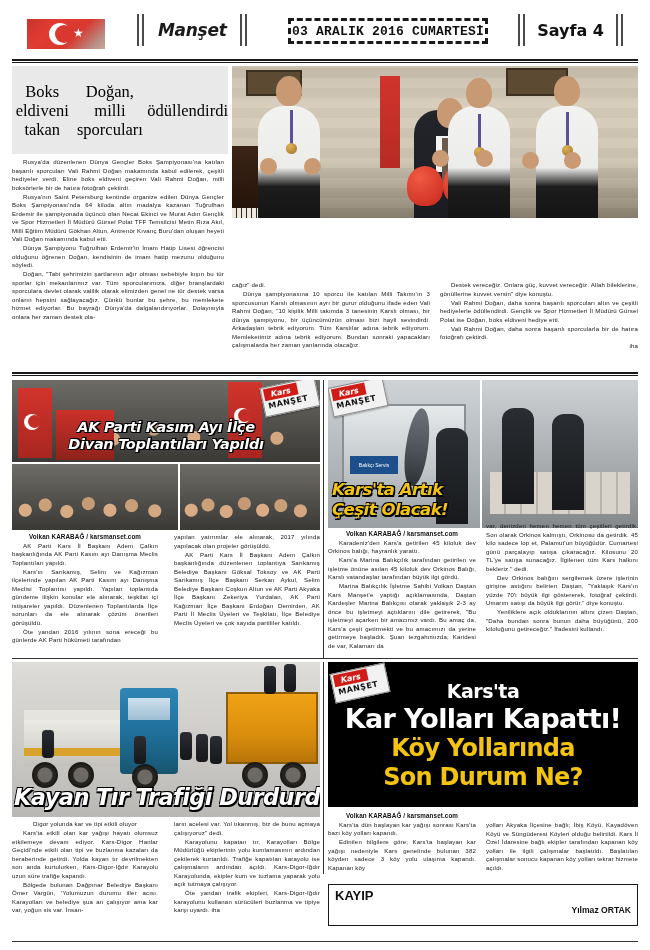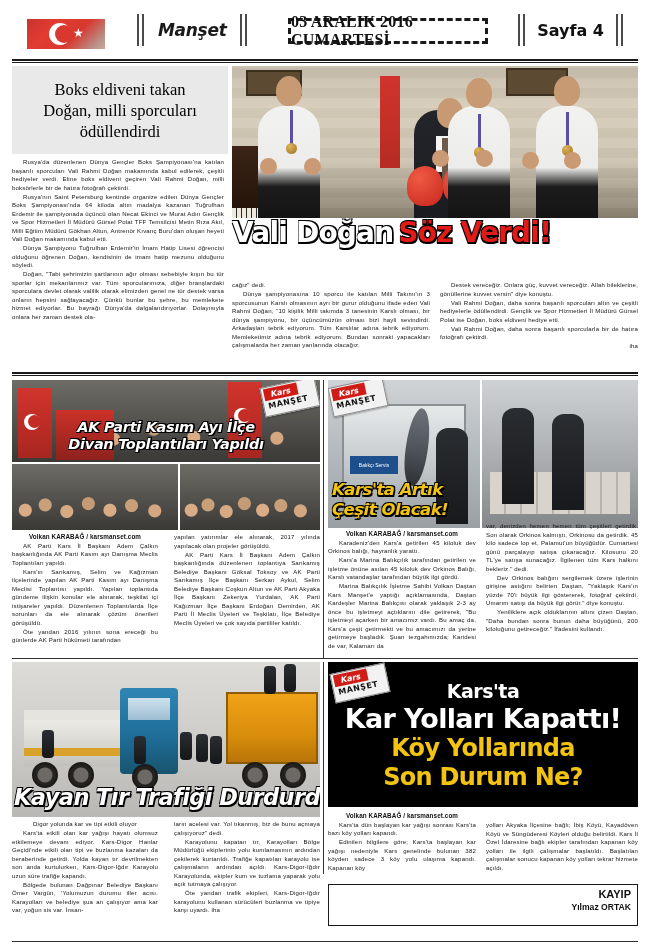--- a/index.html
+++ b/index.html
@@ -40,22 +40,22 @@
   .brand-frame .brand-text {
     font-family: "DejaVu Sans", sans-serif;
     font-weight: bold; font-size: 17px; color: #1a1a1a; font-style: italic;
     letter-spacing: -0.3px;
   }
   .date-frame {
     position: absolute; left: 288px; top: 18px; width: 200px; height: 26px;
     border: 3px dashed #1a1a1a; display: flex; align-items: center; justify-content: center;
   }
   .date-frame .date-text {
-    font-family: Liberation Serif, serif;
-    font-weight: bold; font-size: 16px; color: #111; letter-spacing: 0.2px;
+    font-family: Liberation Mono, monospace;
+    font-weight: bold; font-size: 13px; color: #111; letter-spacing: 0.2px;
   }
   .page-frame {
     position: absolute; right: 27px; top: 14px; height: 32px;
     padding: 2px 12px; display: flex; align-items: center;
     border-left: 7px double #4a4a4a; border-right: 7px double #4a4a4a;
   }
   .page-frame .page-text {
     font-family: "DejaVu Sans", sans-serif;
     font-weight: bold; font-size: 16px; color: #111;
   }
@@ -75,21 +75,21 @@
   .byline {
     font-size: 6.3px; font-weight: bold; color: #111; text-align: center;
     margin-bottom: 1.5px; letter-spacing: 0.1px;
   }
   .agency { text-align: right; font-size: 6.05px; }
 
   
   .top-story { position: absolute; left: 12px; top: 66px; width: 626px; height: 306px; }
   .top-head {
     position: absolute; left: 0; top: 0; width: 216px; height: 88px;
-    background: #e9e9e9; display: flex; flex-direction: column;
+    background: #e9e9e9; display: flex; flex-direction: row;
     align-items: center; justify-content: center; gap: 2px;
   }
   .top-head span {
     font-family: "Liberation Serif", serif; font-size: 16.5px; color: #000;
     line-height: 19px; text-align: center; display: block;
   }
   .top-photo {
     position: absolute; left: 220px; top: 0; width: 406px; height: 152px;
     overflow: hidden;
     background: linear-gradient(180deg,#c9bfae 0%,#d8cdbb 28%,#cfc5b3 62%,#8a8070 100%);
@@ -344,21 +344,21 @@
   }
   .snow-cols { position:absolute; left:0; top:150px; width:310px; }
   .sc1 { position:absolute; left:0; top:0; width:148px; }
   .sc2 { position:absolute; left:158px; top:0; width:152px; }
 
   .kayip {
     position:absolute; left:328px; top:884px; width:310px; height:42px;
     border: 1px solid #1a1a1a; background:#fff; padding: 3px 6px 4px 6px;
   }
   .kayip-title {
-    text-align:right; font-weight:bold; font-size:11px; color:#111; margin-bottom:2px;
+    text-align:left; font-weight:bold; font-size:13px; color:#111; margin-bottom:2px;
     font-family:"Liberation Sans",sans-serif;
   }
   .kayip-body {
     font-size:8.2px; line-height:11px; color:#111; text-align:justify;
     font-family:"Liberation Sans",sans-serif;
   }
   .kayip-name { float:right; font-weight:bold; font-size:8.6px; }
 
   .vline {
     position:absolute; width:0; border-left:1px solid #333;
@@ -423,24 +423,20 @@
       <div class="tp-fist" style="left:200px;top:84px;"></div>
       <div class="tp-fist" style="left:244px;top:84px;"></div>
 
       <div class="tp-person" style="left:304px;"></div>
       <div class="tp-head" style="left:322px;top:10px;"></div>
       <div class="tp-medal" style="left:334px;top:46px;"></div>
       <div class="tp-fist" style="left:290px;top:86px;"></div>
       <div class="tp-fist" style="left:332px;top:86px;"></div>
     </div>
 
-    <div class="top-overlay">
-      <span class="ov-hl ov-white">Vali Doğan</span>
-      <span class="ov-hl ov-red">Söz Verdi!</span>
-    </div>
 
     <div class="top-cols">
       <div class="tc1 col-text">
         <p>Rusya'da düzenlenen Dünya Gençler Boks Şampiyonası'na katılan başarılı sporcuları Vali Rahmi Doğan makamında kabul edilerek, çeşitli hediyeler verdi. Eline boks eldiveni geçiren Vali Rahmi Doğan, milli boksörlerle bir de hatıra fotoğrafı çektirdi.</p>
         <p>Rusya'nın Saint Petersburg kentinde organize edilen Dünya Gençler Boks Şampiyonası'nda 64 kiloda altın madalya kazanan Tuğrulhan Erdemir ile şampiyonada üçüncü olan Necat Ekinci ve Murat Adın Gençlik ve Spor Hizmetleri İl Müdürü Gürsel Polat TFF Temsilcisi Metin Rıza Akıl, Milli Eğitim Müdürü Gökhan Altun, Antrenör Kıvanç Buru'dan oluşan heyeti Vali Doğan makamında kabul etti.</p>
         <p>Dünya Şampiyonu Tuğrulhan Erdemir'in İmam Hatip Lisesi öğrencisi olduğunu öğrenen Doğan, kendisinin de imam hatip mezunu olduğunu söyledi.</p>
         <p>Doğan, "Tabi şehrimizin şartlarının ağır olması sebebiyle kışın bu tür sporlar için mekanlarımız var. Tüm sporcularımıza, diğer branşlardaki sporculara devlet olarak valilik olarak elimizden genel ne tür destek varsa onların hepsini sağlayacağız. Çünkü bunlar bu şehre, bu memlekete hizmet ediyorlar. Bu bayrağı Dünya'da dalgalandırıyorlar. Dolayısıyla onlara her zaman destek ola-</p>
       </div>
       <div class="tc2 col-text">
         <p style="text-indent:0">cağız" dedi.</p>

